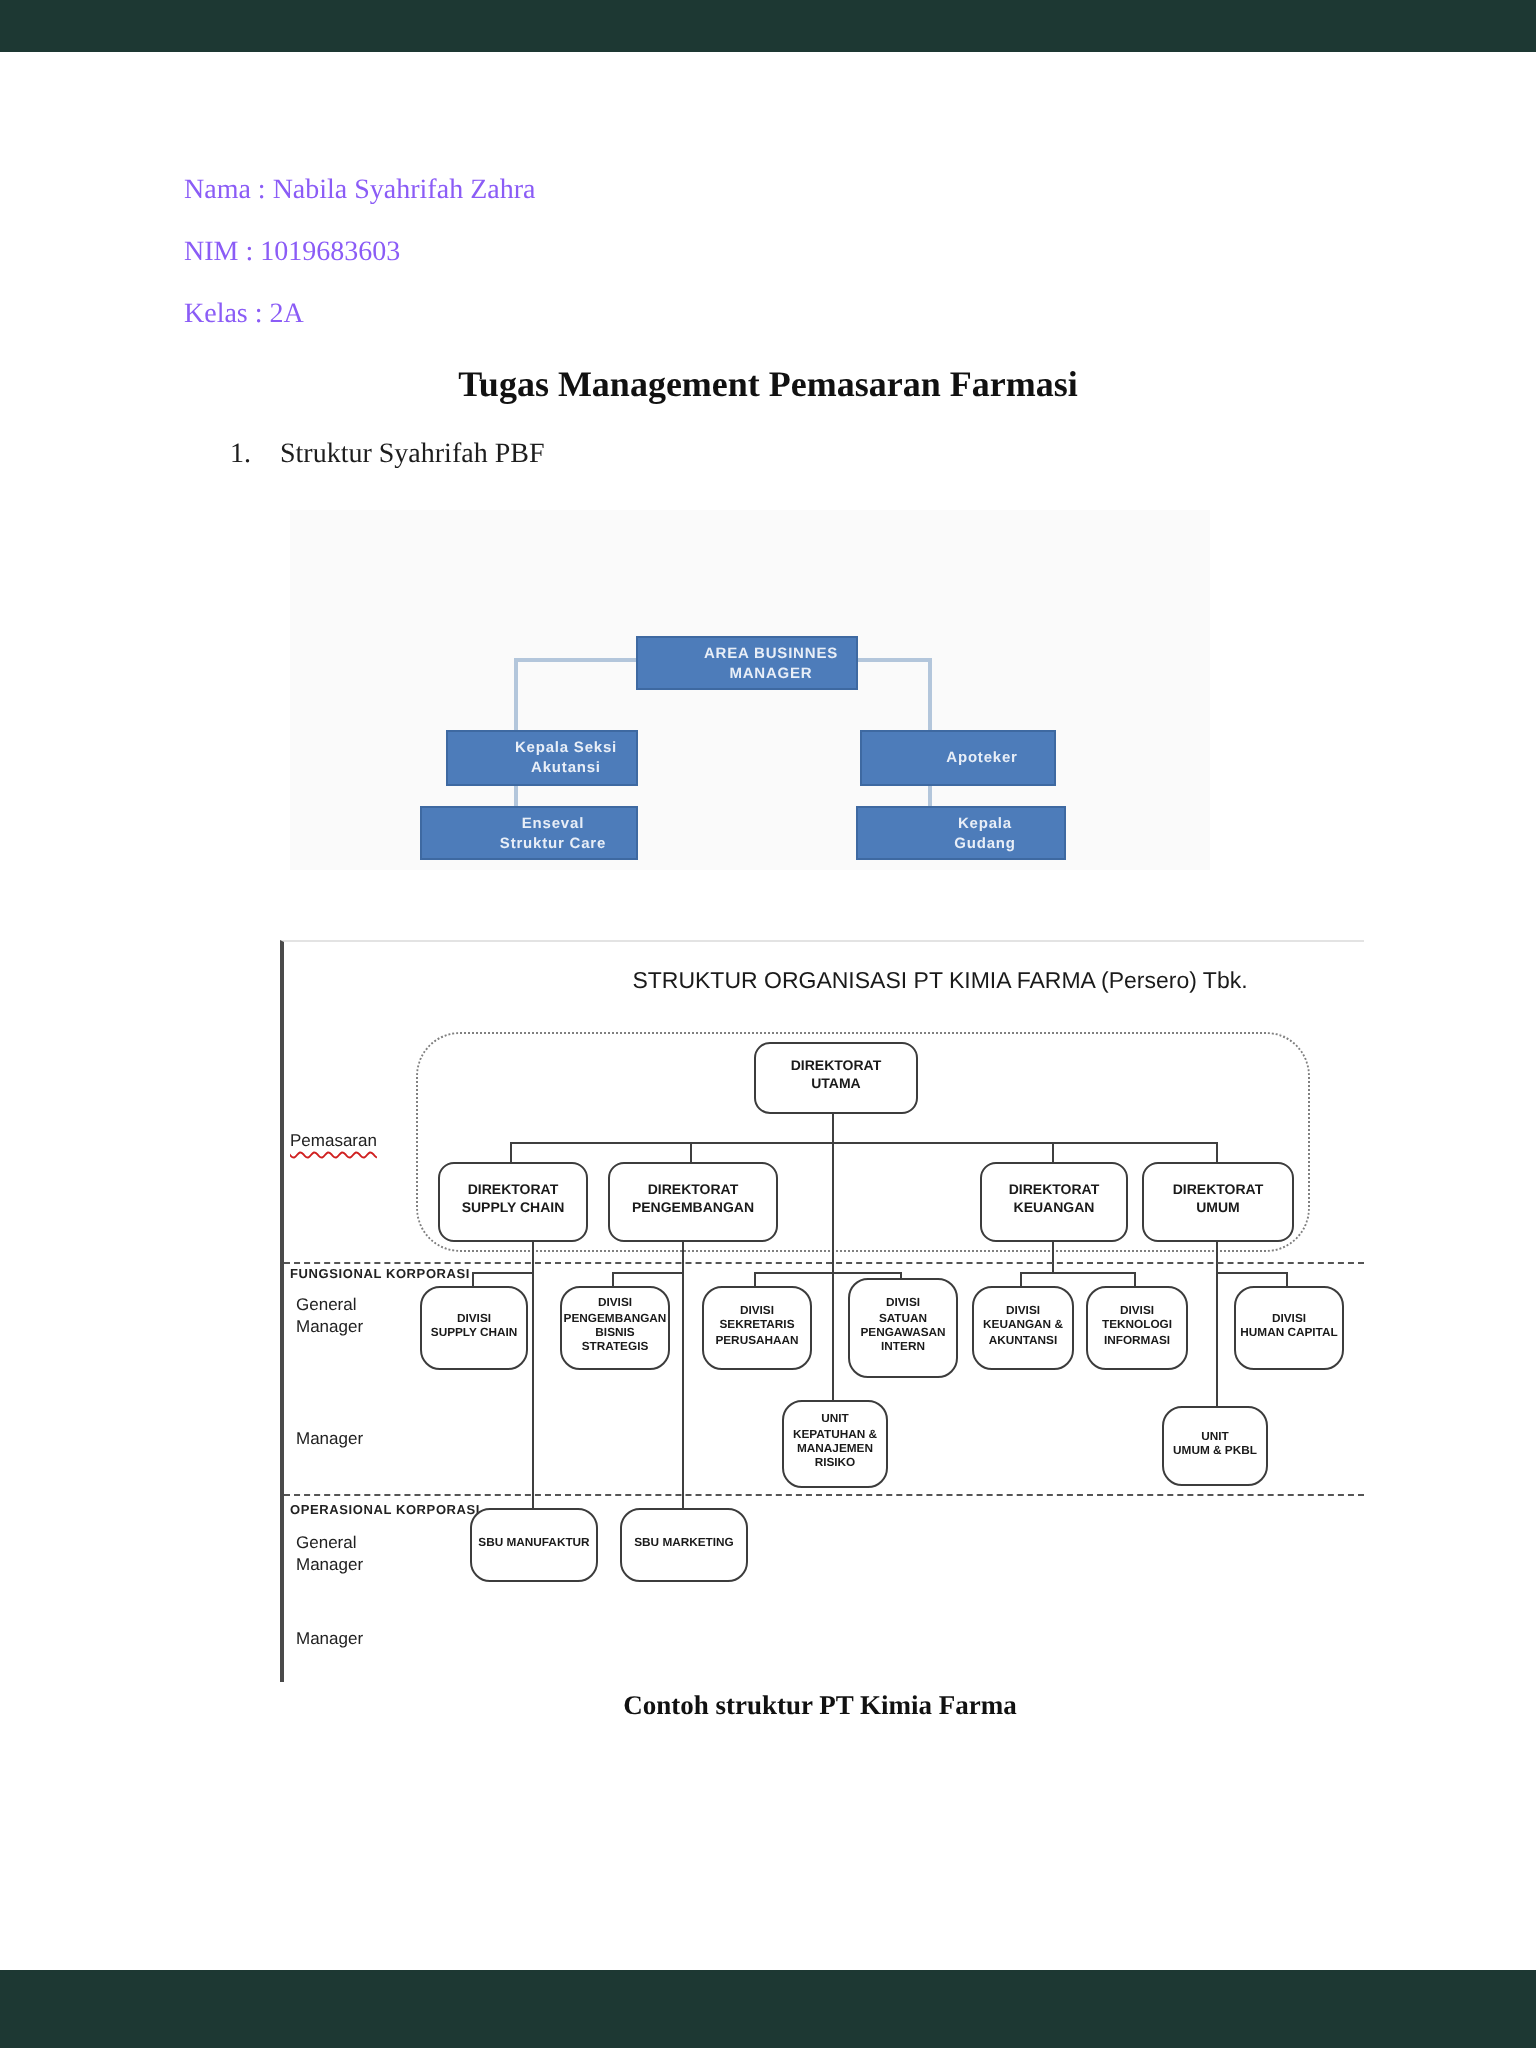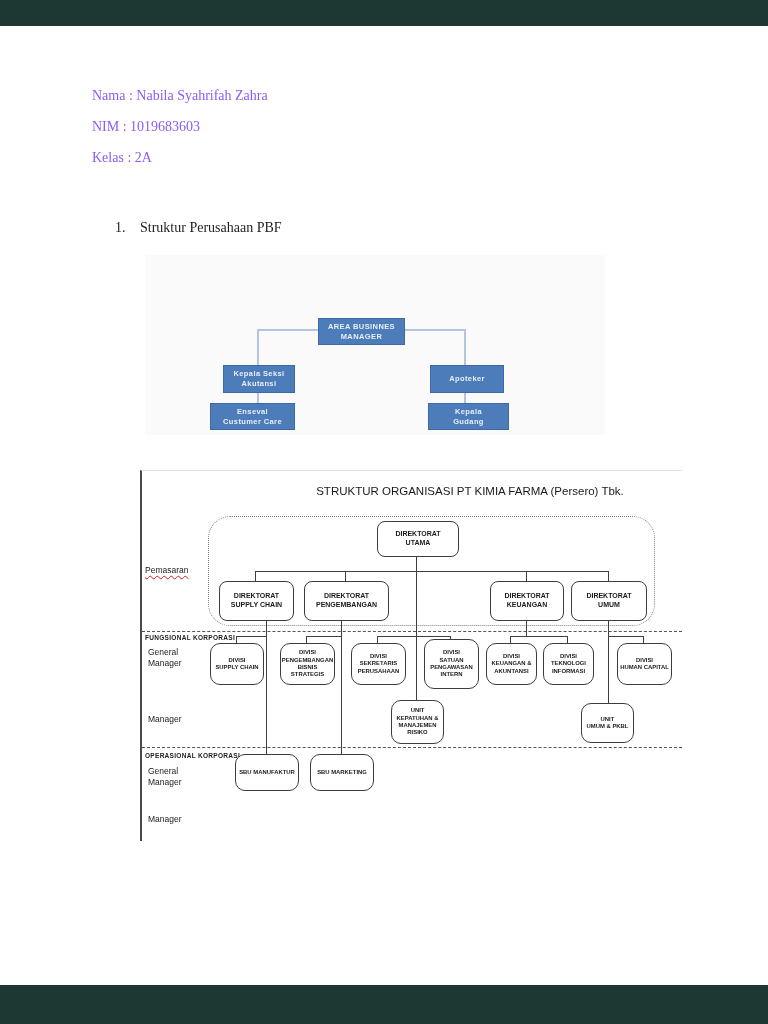--- a/index.html
+++ b/index.html
@@ -18,21 +18,21 @@
            font-size:13.5px;font-weight:bold;color:#111;}
 
   
   .fig1{position:absolute;left:145px;top:255px;width:460px;height:180px;background:#fafafa;}
   .fig1-title{position:absolute;left:0;top:17px;width:460px;text-align:center;
               font-family:"Liberation Sans",sans-serif;font-weight:bold;font-size:15.5px;
               letter-spacing:1.5px;color:#343434;}
   .bluebox{position:absolute;background:#4d7cba;border:1px solid #3e69a1;
            display:flex;align-items:center;justify-content:center;text-align:center;
            font-family:"Liberation Sans",sans-serif;font-weight:bold;font-size:7.5px;
-           letter-spacing:0.4px;color:#e8eef7;white-space:pre-line;line-height:1.3;}
+           letter-spacing:0.4px;color:#e8eef7;white-space:pre-line;line-height:1.3;padding-left:24px;}
   .bline{position:absolute;background:#b3c6db;}
 
   
   .fig2{position:absolute;left:140px;top:470px;width:540px;height:370px;background:#ffffff;
         border-left:2px solid #4a4a4a;border-top:1px solid #e3e3e3;
         font-family:"Liberation Sans",sans-serif;}
   .fig2-title{position:absolute;left:0;top:14px;width:100%;box-sizing:content-box;
               padding-left:58px;text-align:center;font-weight:normal;font-size:11.5px;color:#1a1a1a;}
   .dotted-frame{position:absolute;left:66px;top:45px;width:445px;height:108px;
                 border:1px dotted #808080;border-radius:22px;}
@@ -51,41 +51,42 @@
 </head>
 <body>
 
 <div class="page">
   <div class="bar top"></div>
 
   <div class="textline" style="top:88px">Nama : Nabila Syahrifah Zahra</div>
   <div class="textline" style="top:119px">NIM : 1019683603</div>
   <div class="textline" style="top:150px">Kelas : 2A</div>
 
+  <div class="doc-title">Tugas Management Pemasaran Farmasi</div>
 
   <div class="list-item">
-    <span class="num">1.</span><span>Struktur Perusahaan PBF</span>
+    <span class="num">1.</span><span>Struktur Syahrifah PBF</span>
   </div>
 
   <div class="fig1">
 
     <div class="bline" style="left:112px;top:74px;width:61px;height:2px"></div>
     <div class="bline" style="left:112px;top:74px;width:2px;height:36px"></div>
     <div class="bline" style="left:258px;top:74px;width:63px;height:2px"></div>
     <div class="bline" style="left:319px;top:74px;width:2px;height:36px"></div>
     <div class="bline" style="left:112px;top:136px;width:2px;height:12px"></div>
     <div class="bline" style="left:319px;top:136px;width:2px;height:12px"></div>
 
     <div class="bluebox" style="left:173px;top:63px;width:85px;height:25px">AREA BUSINNES
 MANAGER</div>
     <div class="bluebox" style="left:78px;top:110px;width:70px;height:26px">Kepala Seksi
 Akutansi</div>
     <div class="bluebox" style="left:285px;top:110px;width:72px;height:26px">Apoteker</div>
     <div class="bluebox" style="left:65px;top:148px;width:83px;height:25px">Enseval
-Custumer Care</div>
+Struktur Care</div>
     <div class="bluebox" style="left:283px;top:148px;width:79px;height:25px">Kepala
 Gudang</div>
   </div>
 
   <div class="fig2">
     <div class="fig2-title">STRUKTUR ORGANISASI PT KIMIA FARMA (Persero) Tbk.</div>
     <div class="dotted-frame"></div>
 
     <div class="kline" style="left:274px;top:84px;width:1px;height:145px"></div>
     <div class="kline" style="left:113px;top:100px;width:353px;height:1px"></div>
@@ -160,15 +161,16 @@
 KEPATUHAN &amp;
 MANAJEMEN
 RISIKO</div>
     <div class="node n-sm" style="left:439px;top:232px;width:51px;height:38px">UNIT
 UMUM &amp; PKBL</div>
 
     <div class="node n-sm" style="left:93px;top:283px;width:62px;height:35px">SBU MANUFAKTUR</div>
     <div class="node n-sm" style="left:168px;top:283px;width:62px;height:35px">SBU MARKETING</div>
   </div>
 
+  <div class="caption">Contoh struktur PT Kimia Farma</div>
 
   <div class="bar bottom"></div>
 </div>
 
 </body></html>

